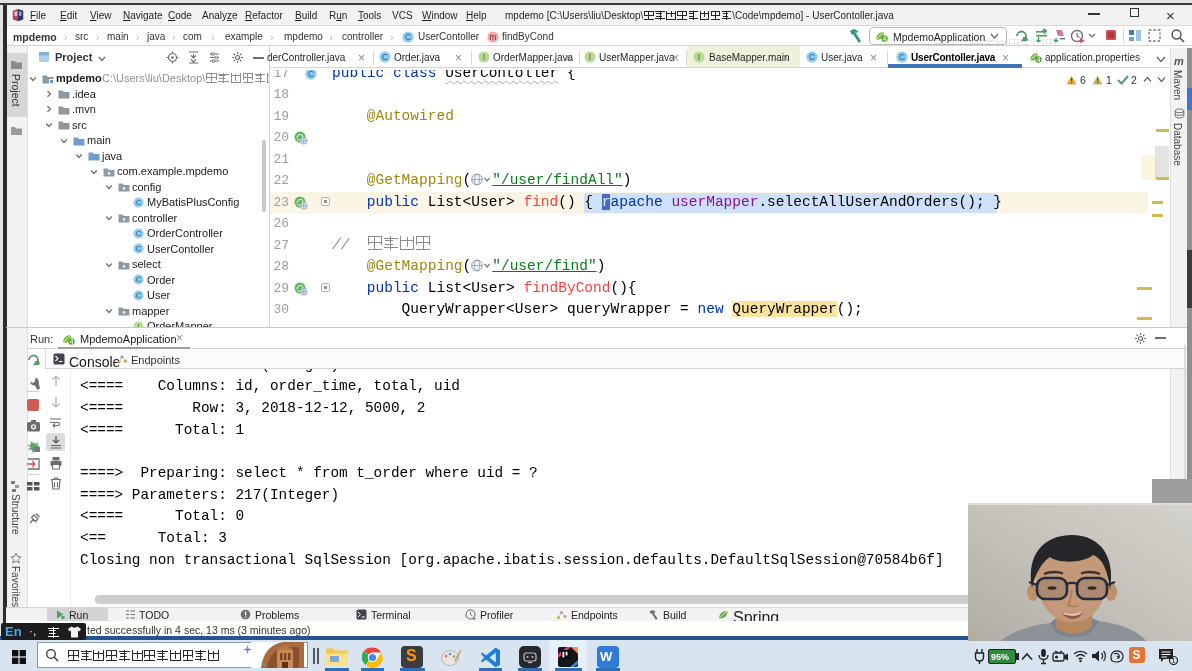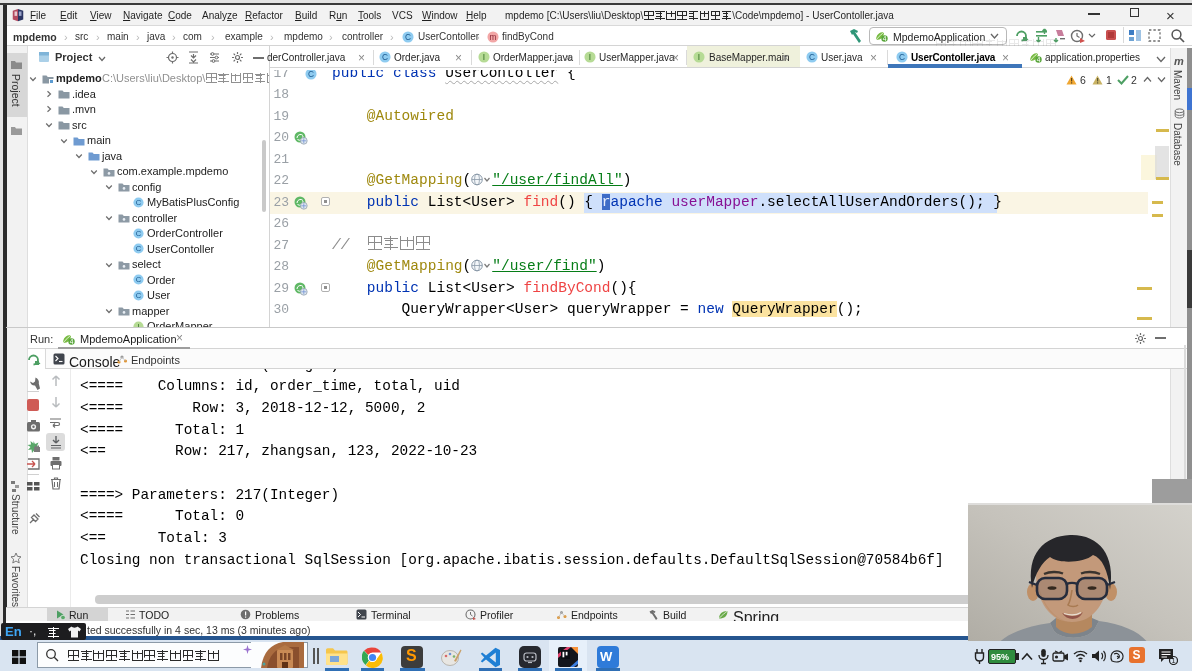--- a/index.html
+++ b/index.html
@@ -606,21 +606,21 @@
       <path d="M3 4 L4 13 H10 L11 4" fill="none" stroke="#6e6e6e" stroke-width="1.2"></path>
       <path d="M2 3.5 H12 M5.5 3.5 V2 H8.5 V3.5" stroke="#6e6e6e" stroke-width="1.2" fill="none"></path>
       <path d="M5.5 6 V11 M8.5 6 V11" stroke="#6e6e6e" stroke-width="1"></path>
     </svg>
 <div class="abs" style="left:70px;top:369px;width:1px;height:239px;background:#ebebeb"></div>
 <div class="abs" style="left:72px;top:369px;width:1080px;height:236px;overflow:hidden">
 <div class="cline" style="top:-14.5px">====&gt; Parameters: 217(Integer)</div>
 <div class="cline" style="top:7.199999999999989px">&lt;====    Columns: id, order_time, total, uid</div>
 <div class="cline" style="top:28.899999999999977px">&lt;====        Row: 3, 2018-12-12, 5000, 2</div>
 <div class="cline" style="top:50.599999999999966px">&lt;====      Total: 1</div>
-<div class="cline" style="top:72.29999999999995px">&lt;==        Row: 217, zhangsan, 123, 2022-10-23</div>
+<div class="cline" style="top:94.0px">====&gt;  Preparing: select * from t_order where uid = ?</div>
 <div class="cline" style="top:115.69999999999999px">====&gt; Parameters: 217(Integer)</div>
 <div class="cline" style="top:137.39999999999998px">&lt;====      Total: 0</div>
 <div class="cline" style="top:159.10000000000002px">&lt;==      Total: 3</div>
 <div class="cline" style="top:180.79999999999995px">Closing non transactional SqlSession [org.apache.ibatis.session.defaults.DefaultSqlSession@70584b6f]</div>
 </div>
 <div class="abs" style="left:95px;top:595px;width:1033px;height:9px;background:#cdcdcd;border-radius:4px"></div>
 <div class="abs" style="left:1184px;top:345px;width:2px;height:260px;background:#dcdcdc"></div>
 <div class="abs" style="left:1152px;top:479px;width:40px;height:24px;background:#9d9d9d"></div>
 <svg class="abs" style="left:28px;top:512px" width="13" height="13" viewBox="0 0 13 13">
       <path d="M2 11 L6 7 M6 3 L10 7 L7.5 9.5 L3.5 5.5 Z M8 1.5 L11.5 5" stroke="#6e6e6e" stroke-width="1.3" fill="none"></path>

